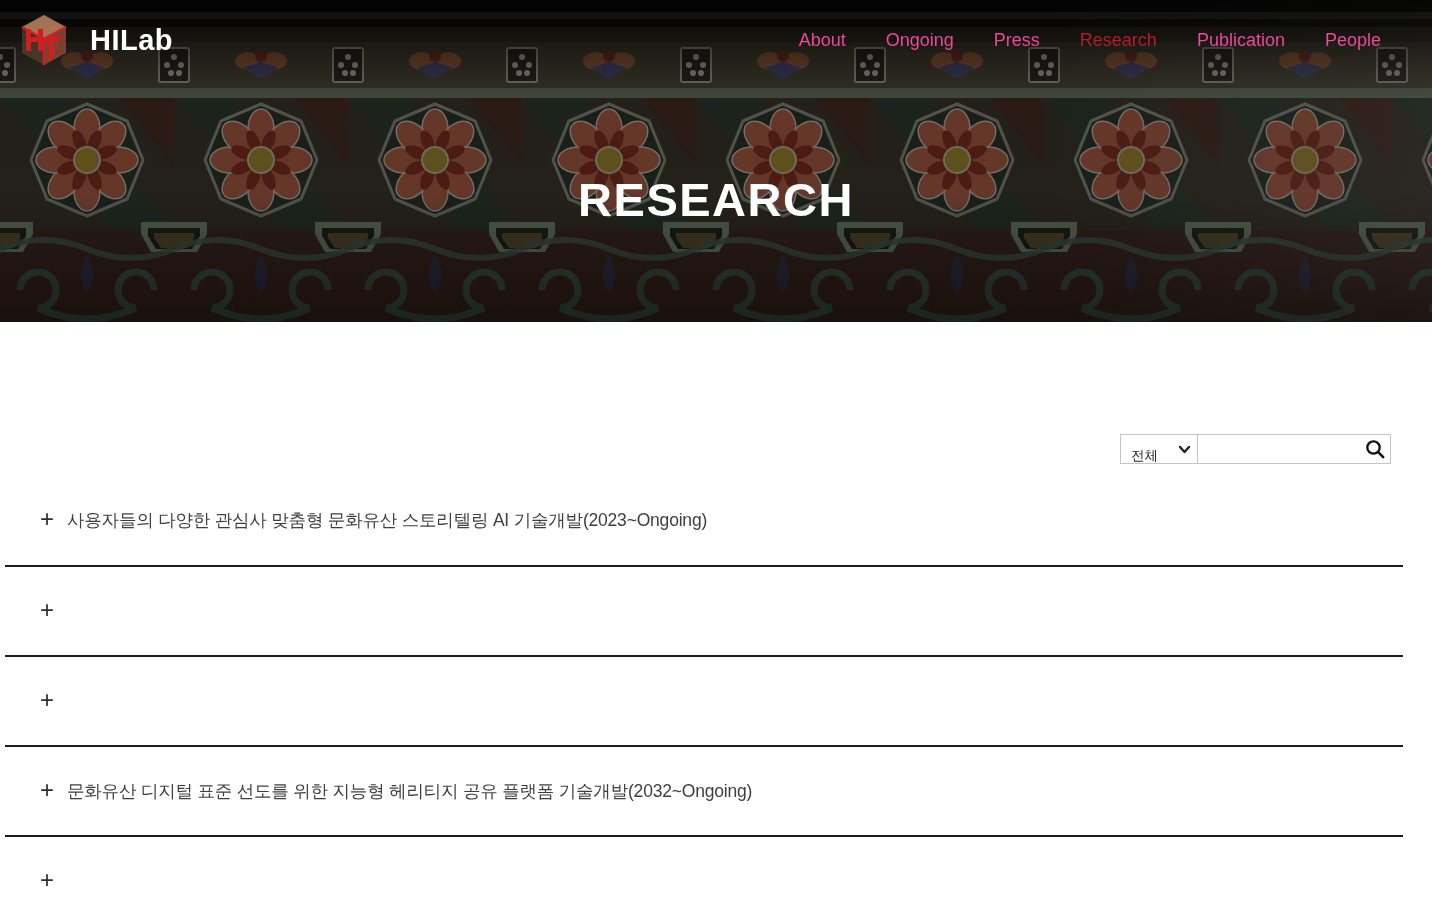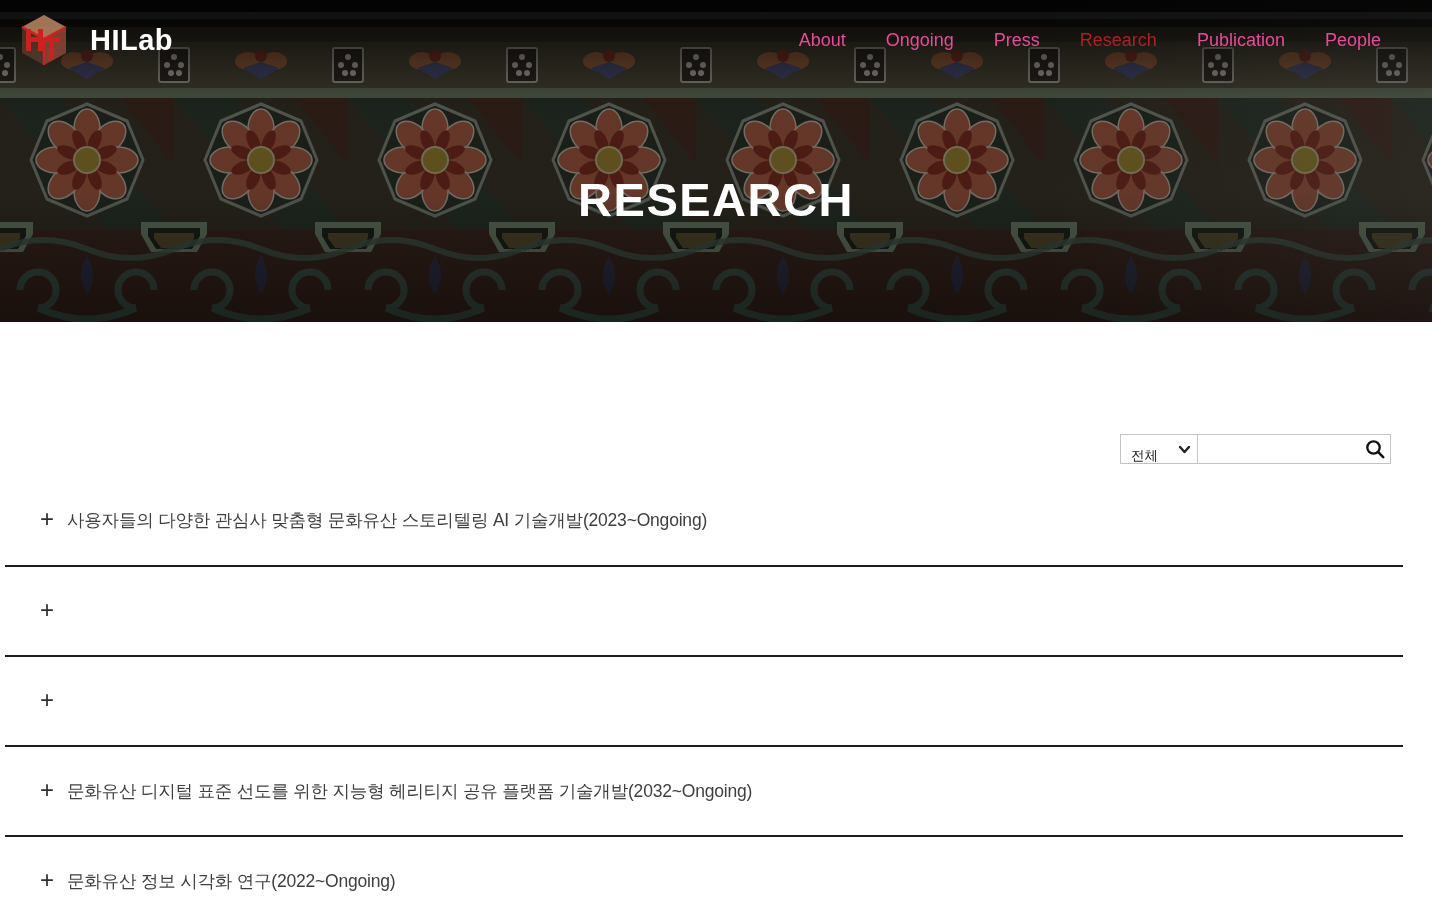--- a/index.html
+++ b/index.html
@@ -239,17 +239,16 @@
     </li>
     <li class="research-item">
       <span class="plus">+</span>
     </li>
     <li class="research-item">
       <span class="plus">+</span>
       <a class="item-title">문화유산 디지털 표준 선도를 위한 지능형 헤리티지 공유 플랫폼 기술개발(2032~Ongoing)</a>
     </li>
     <li class="research-item">
       <span class="plus">+</span>
-      <a class="item-title">문화유산 정보 시각화 연구(2022~Ongoing)</a>
     </li>
   </ul>
 
 </main>
 
 </body></html>

